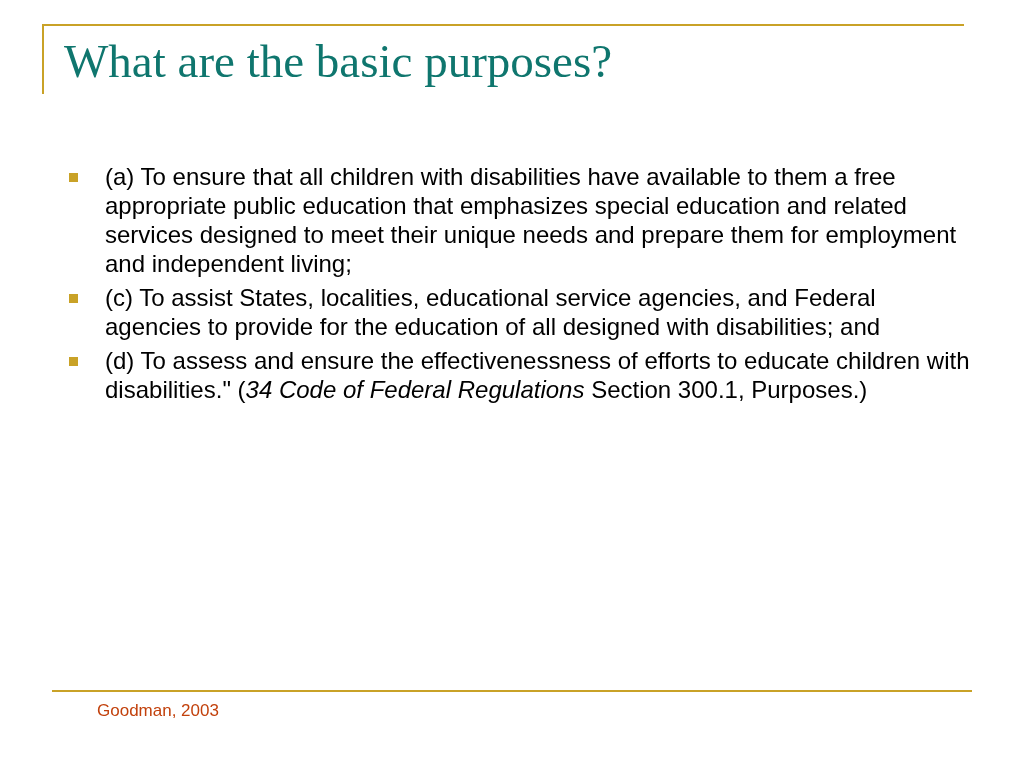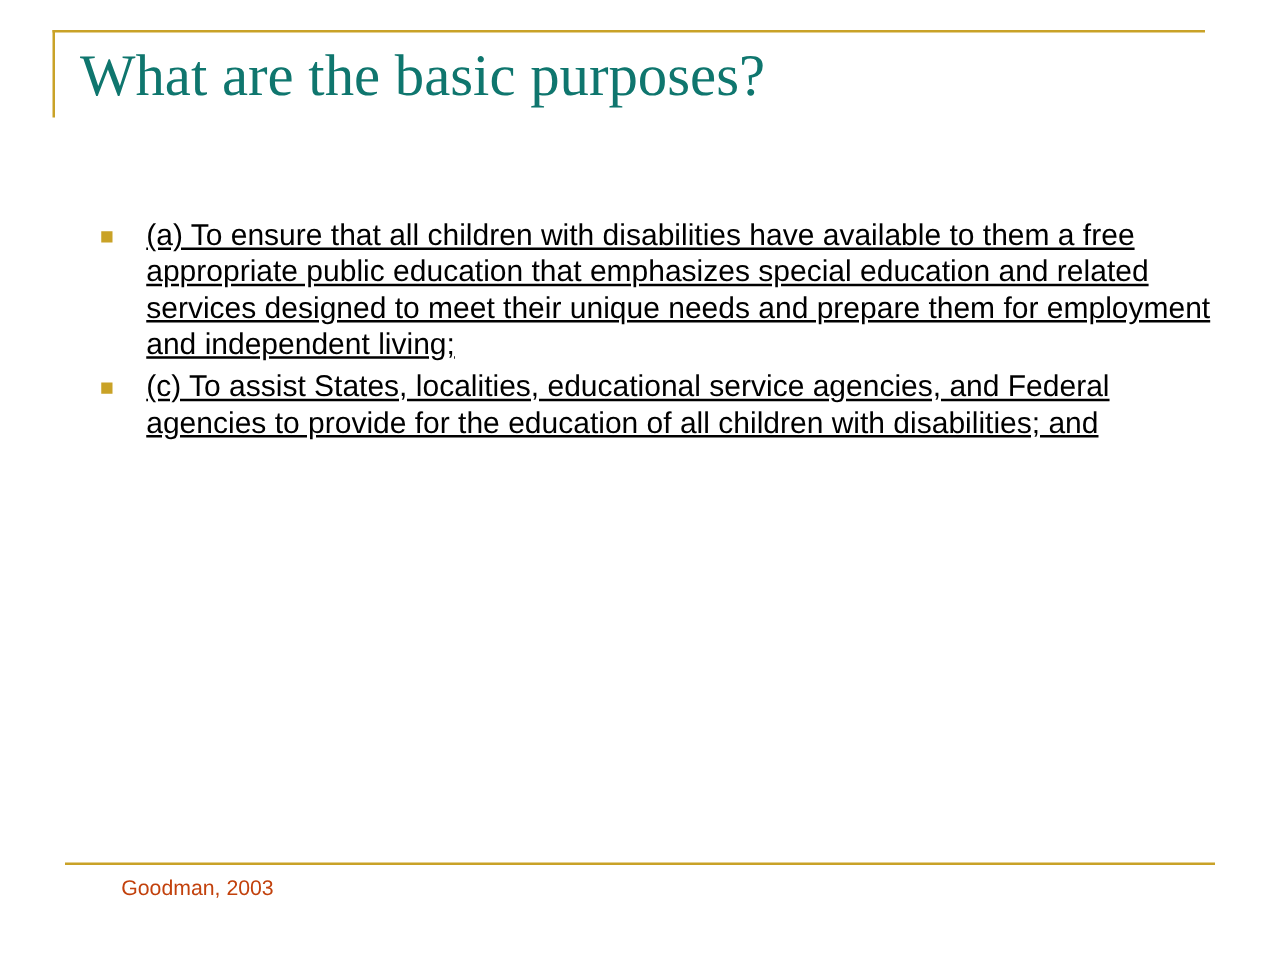--- a/index.html
+++ b/index.html
@@ -1,20 +1,20 @@
 <!DOCTYPE html>
 <html><head>
 <meta charset="utf-8">
 <style>
   html, body { margin:0; padding:0; }
   body { width:1024px; height:768px; background:#ffffff; position:relative; overflow:hidden; font-family:"Liberation Sans", sans-serif; }
   .top-rule { position:absolute; left:42px; top:24px; width:922px; height:2px; background:#c9a227; }
   .left-rule { position:absolute; left:42px; top:24px; width:2px; height:70px; background:#c9a227; }
   .title { position:absolute; left:64px; top:38px; font-family:"Liberation Serif", serif; font-size:47px; color:#0f766e; line-height:1; white-space:nowrap; }
-  .bullets { position:absolute; left:64px; top:158px; width:910px; margin:16px; padding:0; list-style:none;text-decoration:underline; }
+  .bullets { position:absolute; left:64px; top:158px; width:910px; margin:4px; padding:0; list-style:none; }
   .bullet-item { position:relative; padding-left:37px; font-size:24px; line-height:29px; color:#000; margin-bottom:5px; }
   .bullet-marker { position:absolute; left:1px; top:11px; width:9px; height:9px; background:#c9a227; }
   .it { font-style:italic; }
   .bottom-rule { position:absolute; left:52px; top:690px; width:920px; height:2px; background:#c9a227; }
   .footer { position:absolute; left:97px; top:701px; font-size:17px; color:#c2410c; }
 </style>
 </head>
 <body>
 
 <div class="top-rule"></div>
@@ -22,18 +22,22 @@
 
 <div class="title">What are the basic purposes?</div>
 
 <ul class="bullets">
   <li class="bullet-item">
     <span class="bullet-marker"></span>
     <span>(a) To ensure that all children with disabilities have available to them a free appropriate public education that emphasizes special education and related services designed to meet their unique needs and prepare them for employment and independent living;</span>
   </li>
   <li class="bullet-item">
     <span class="bullet-marker"></span>
-    <span>(c) To assist States, localities, educational service agencies, and Federal agencies to provide for the education of all children with disabilities; and</span>
+    <span>(c) To assist States, localities, educational service agencies, and Federal agencies to provide for the education of all designed with disabilities; and</span>
+  </li>
+  <li class="bullet-item">
+    <span class="bullet-marker"></span>
+    <span>(d) To assess and ensure the effectivenessness of efforts to educate children with disabilities." (</span><span class="it">34 Code of Federal Regulations</span><span> Section 300.1, Purposes.)</span>
   </li>
 </ul>
 
 <div class="bottom-rule"></div>
 <div class="footer">Goodman, 2003</div>
 
 </body></html>

